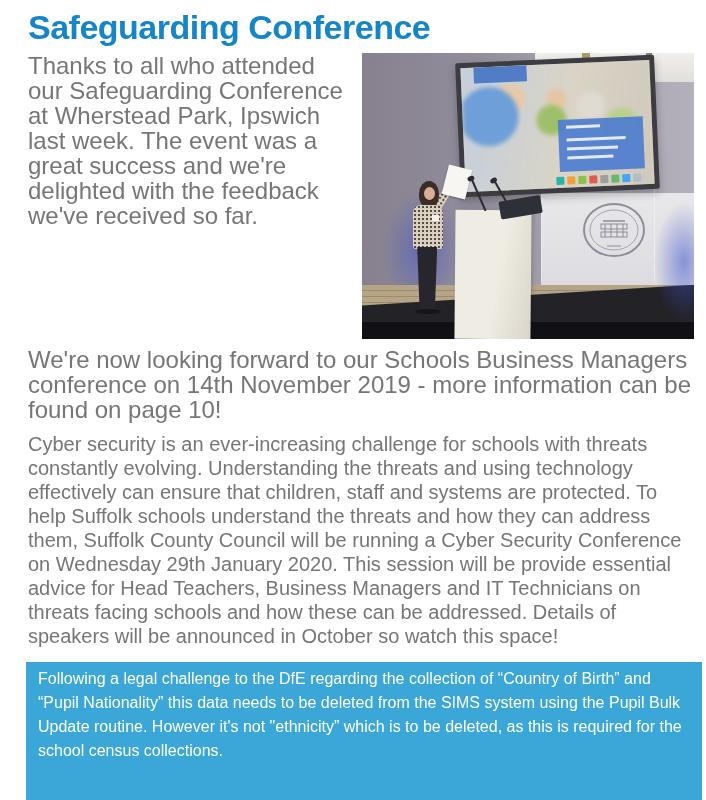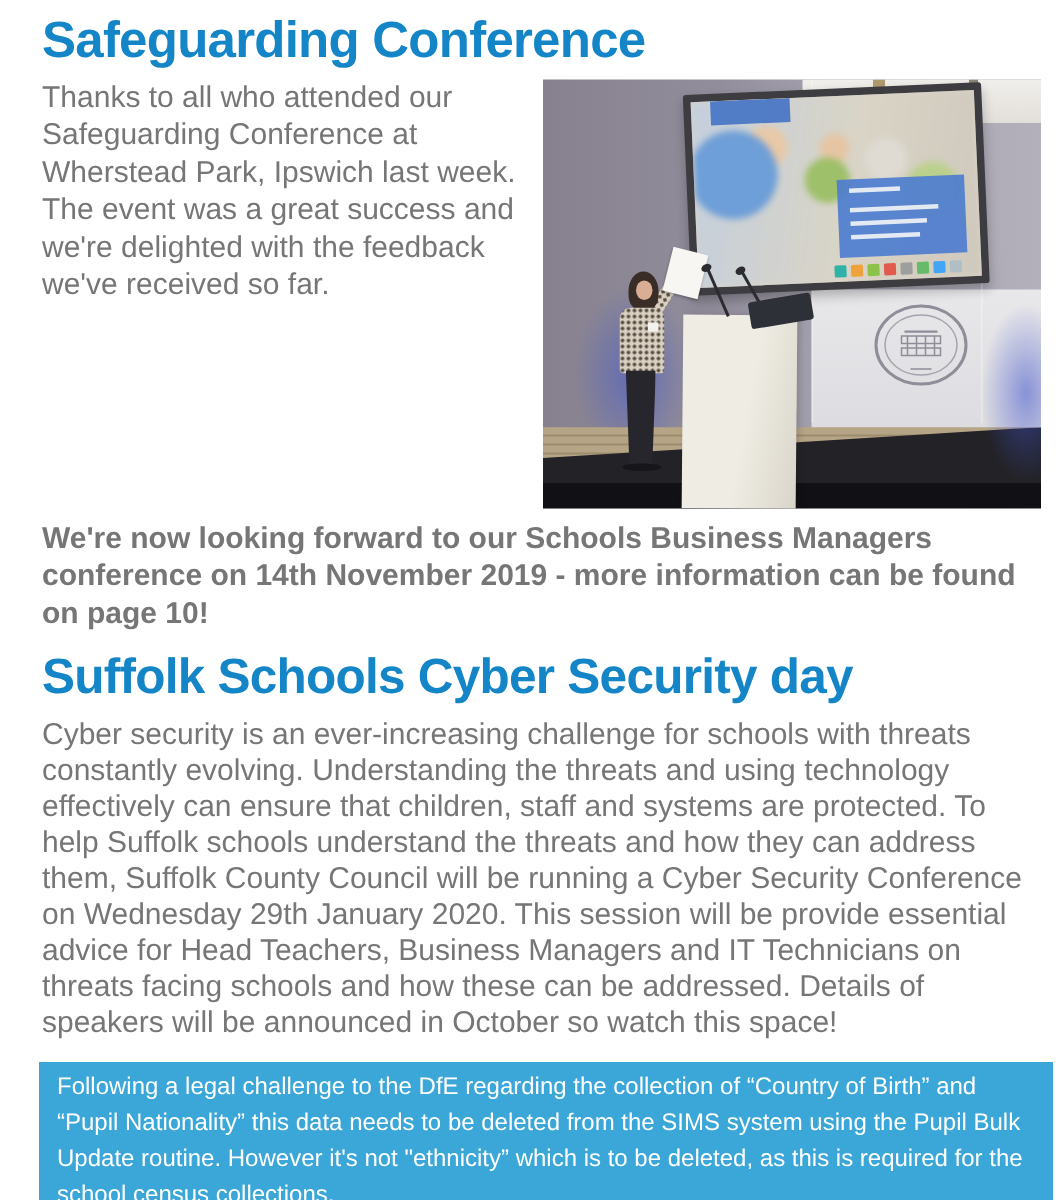--- a/index.html
+++ b/index.html
@@ -18,23 +18,23 @@
   .page{position:relative;width:706px;height:780px;padding:8px 12px 0 28px;}
 
   h1.article-title{
     margin:0 0 6px 0;
     font-size:34px;line-height:1.15;font-weight:700;
     letter-spacing:-0.5px;
     color:var(--heading-blue);
   }
   h1.article-title.cyber{font-size:33px;margin-top:4px;margin-bottom:8px;}
 
-  .article-body{color:var(--body-text);font-size:20px;line-height:25px;}
+  .article-body{color:var(--body-text);font-size:24px;line-height:25px;}
   .article-body p{margin:0 0 10px 0;}
-  .full-width{clear:right;font-weight:bold;}
+  .full-width{clear:right;}
   .cyber-paragraph{
     color:var(--body-text);font-size:20px;line-height:24px;
     margin:0;max-width:668px;
   }
 
   
   .photo{
     float:right;position:relative;
     width:332px;height:286px;
     margin:0 0 8px 14px;
@@ -214,21 +214,20 @@
           <div class="ph-laptop"></div>
         </div>
       </div>
 
       <p>Thanks to all who attended our Safeguarding Conference at Wherstead Park, Ipswich last week. The event was a great success and we're delighted with the feedback we've received so far.</p>
       <p class="full-width">We're now looking forward to our Schools Business Managers conference on 14th November 2019 - more information can be found on page 10!</p>
     </div>
   </section>
 
   <section>
-    <h1 class="article-title cyber">Suffolk Schools Cyber Security day</h1>
     <p class="cyber-paragraph">Cyber security is an ever-increasing challenge for schools with threats constantly evolving. Understanding the threats and using technology effectively can ensure that children, staff and systems are protected. To help Suffolk schools understand the threats and how they can address them, Suffolk County Council will be running a Cyber Security Conference on Wednesday 29th January 2020. This session will be provide essential advice for Head Teachers, Business Managers and IT Technicians on threats facing schools and how these can be addressed. Details of speakers will be announced in October so watch this space!</p>
   </section>
 
   <aside class="urgent">
     <p><span>Following a legal challenge to the DfE regarding the collection of “Country of Birth” and “Pupil Nationality” this data needs to be deleted from the SIMS system using the Pupil Bulk Update routine. However it's not "ethnicity” which is to be deleted, as this is required for the school census collections. </span></p>
   </aside>
 
 </div>
 
 </body></html>

